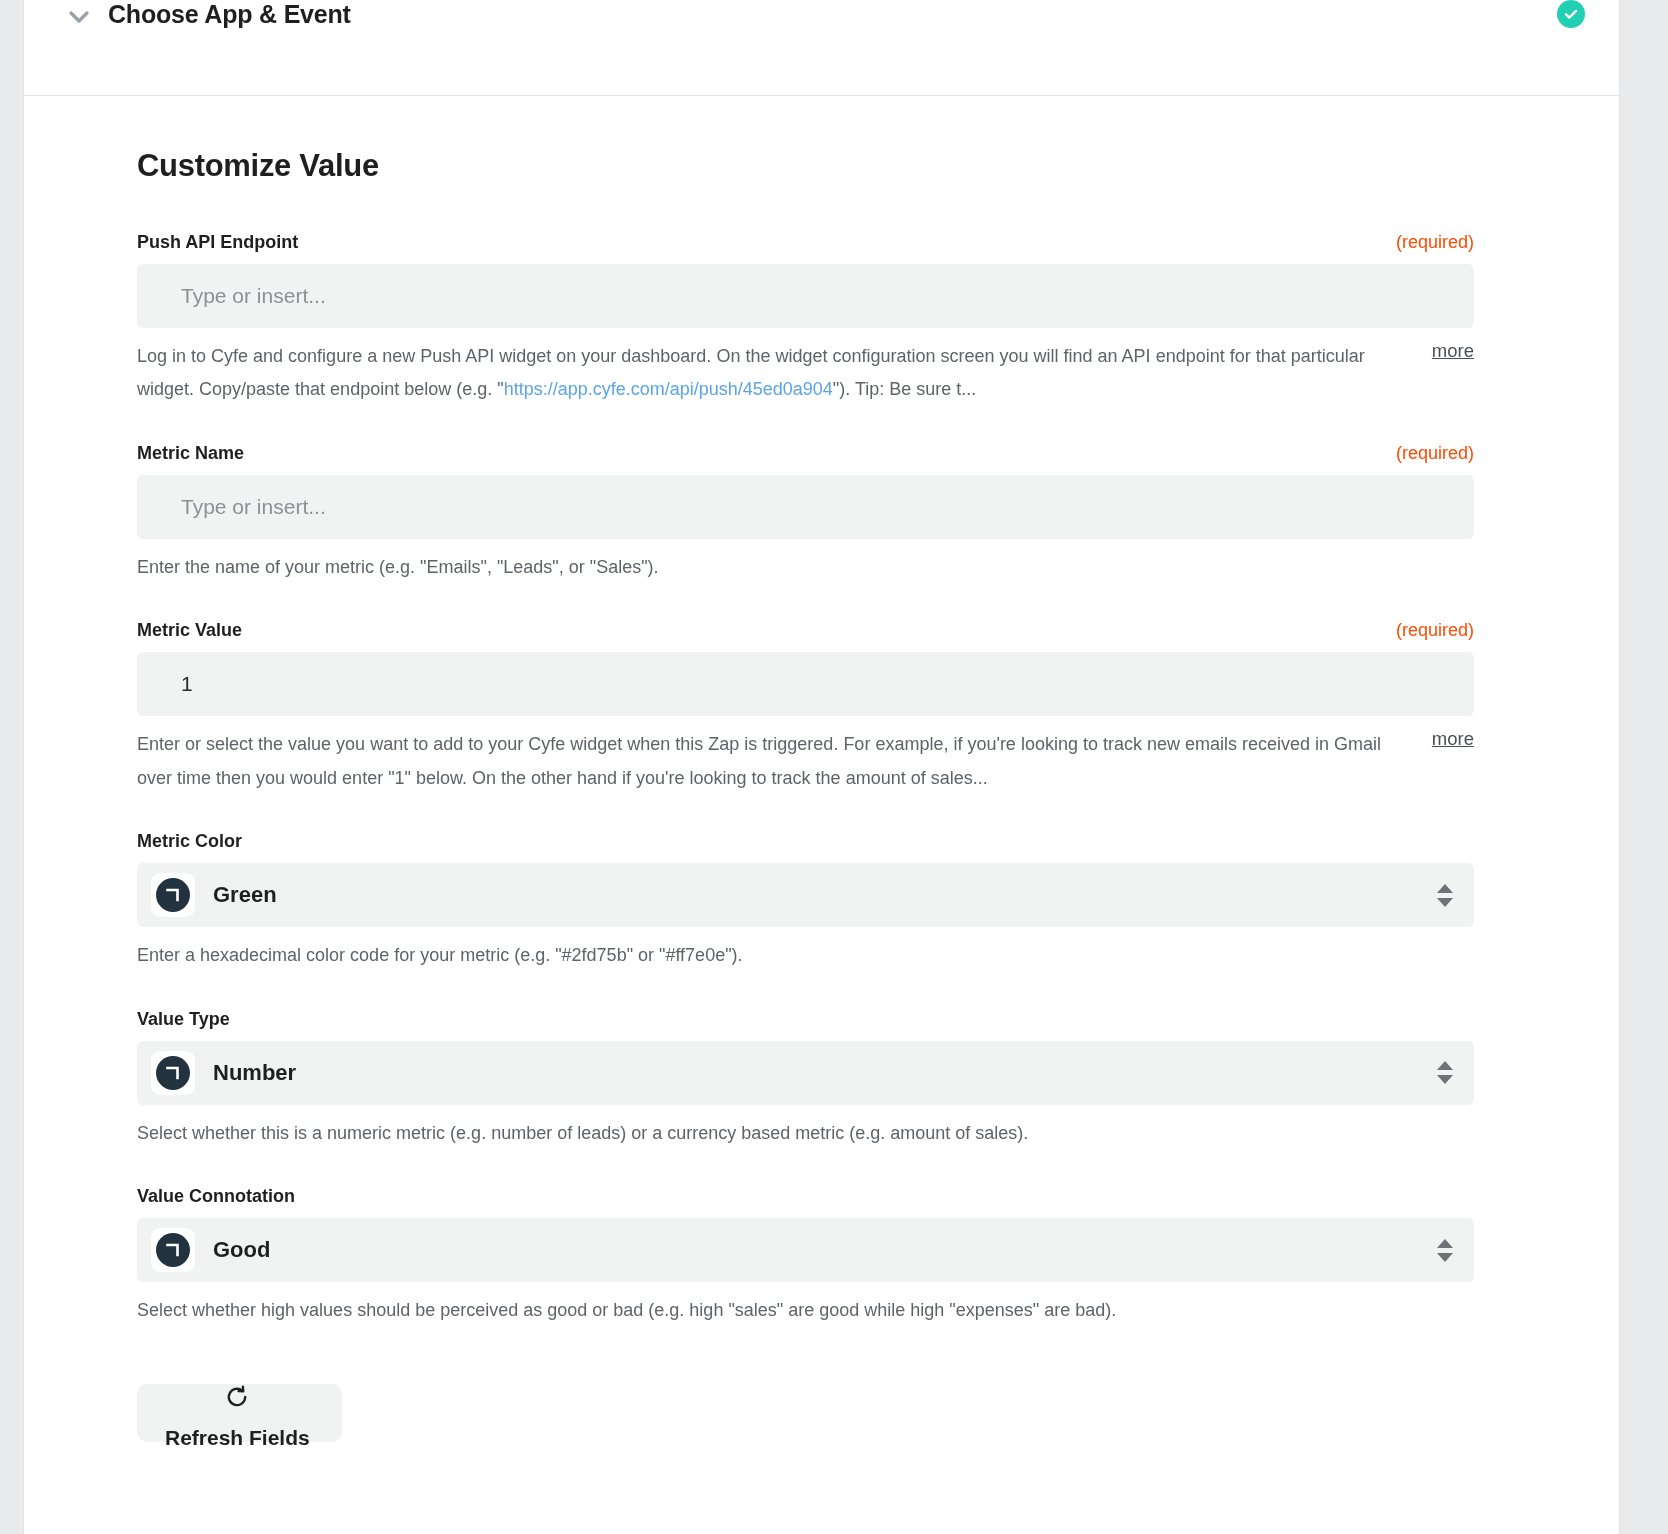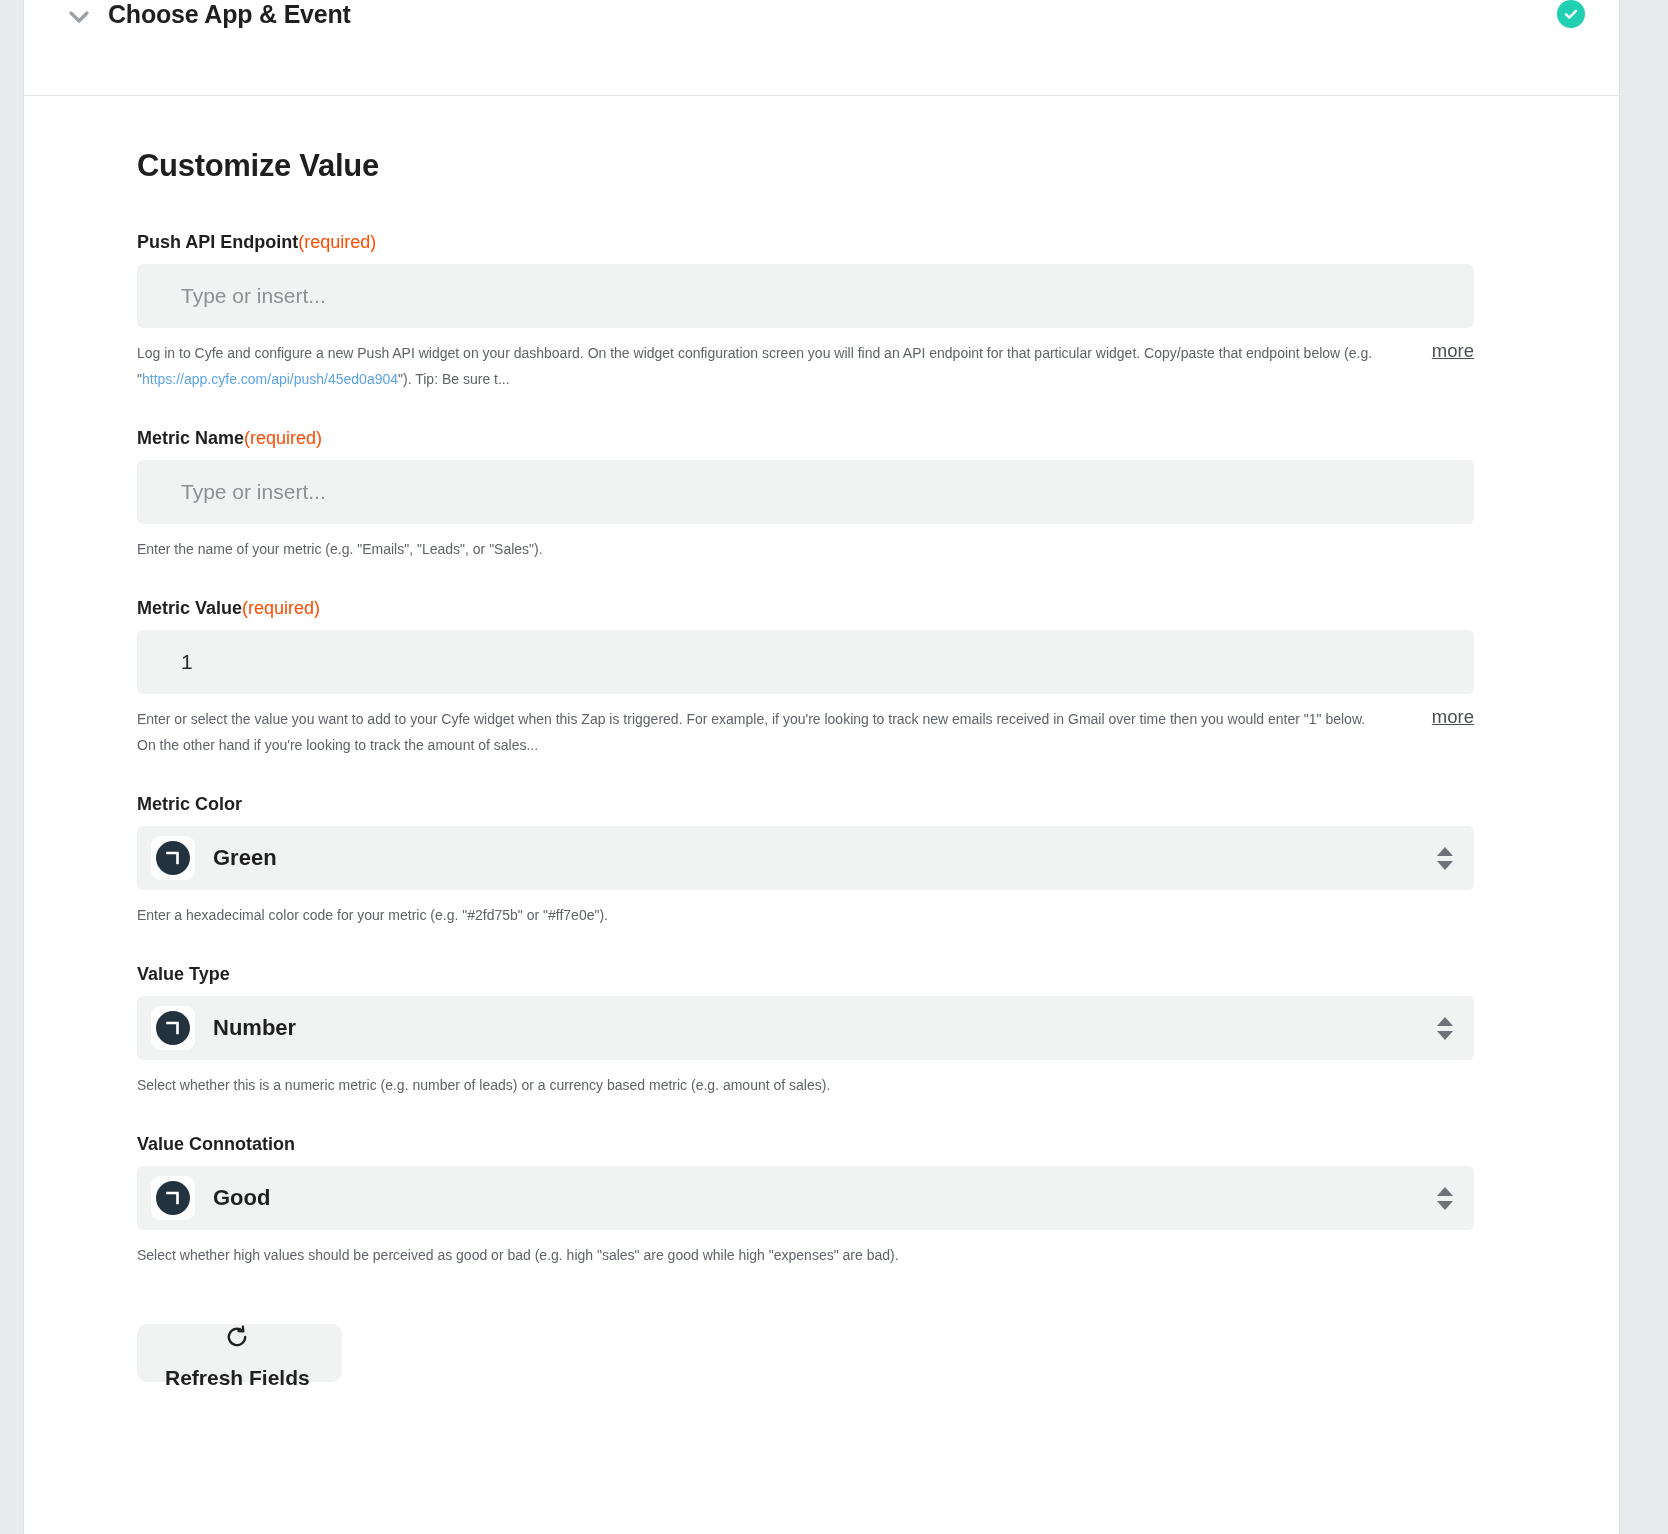--- a/index.html
+++ b/index.html
@@ -88,21 +88,21 @@
     color: #1f1f20;
     letter-spacing: -0.3px;
     margin: 0 0 48px 0;
   }
 
   .field-block { margin-bottom: 0; }
 
   .label-row {
     display: flex;
     align-items: baseline;
-    justify-content: flex-start;
+    justify-content: space-between;
     margin-bottom: 11px;
   }
   .field-label {
     font-size: 18px;
     font-weight: bold;
     color: #1f1f20;
   }
   .required-tag {
     font-size: 18px;
     color: #ff4a00;
@@ -118,21 +118,21 @@
     font-size: 21px;
     color: #2b2b2c;
     padding: 0 44px;
     font-family: "Liberation Sans", sans-serif;
     display: flex;
     align-items: center;
   }
   .text-input.placeholder { color: #8d9094; }
 
   .help-text {
-    font-size: 14px;
+    font-size: 18px;
     line-height: 1.86;
     color: #5f6368;
     margin: 12px 0 0 0;
     max-width: 1245px;
   }
   .help-row {
     display: flex;
     align-items: flex-start;
     justify-content: space-between;
     margin-top: 12px;

